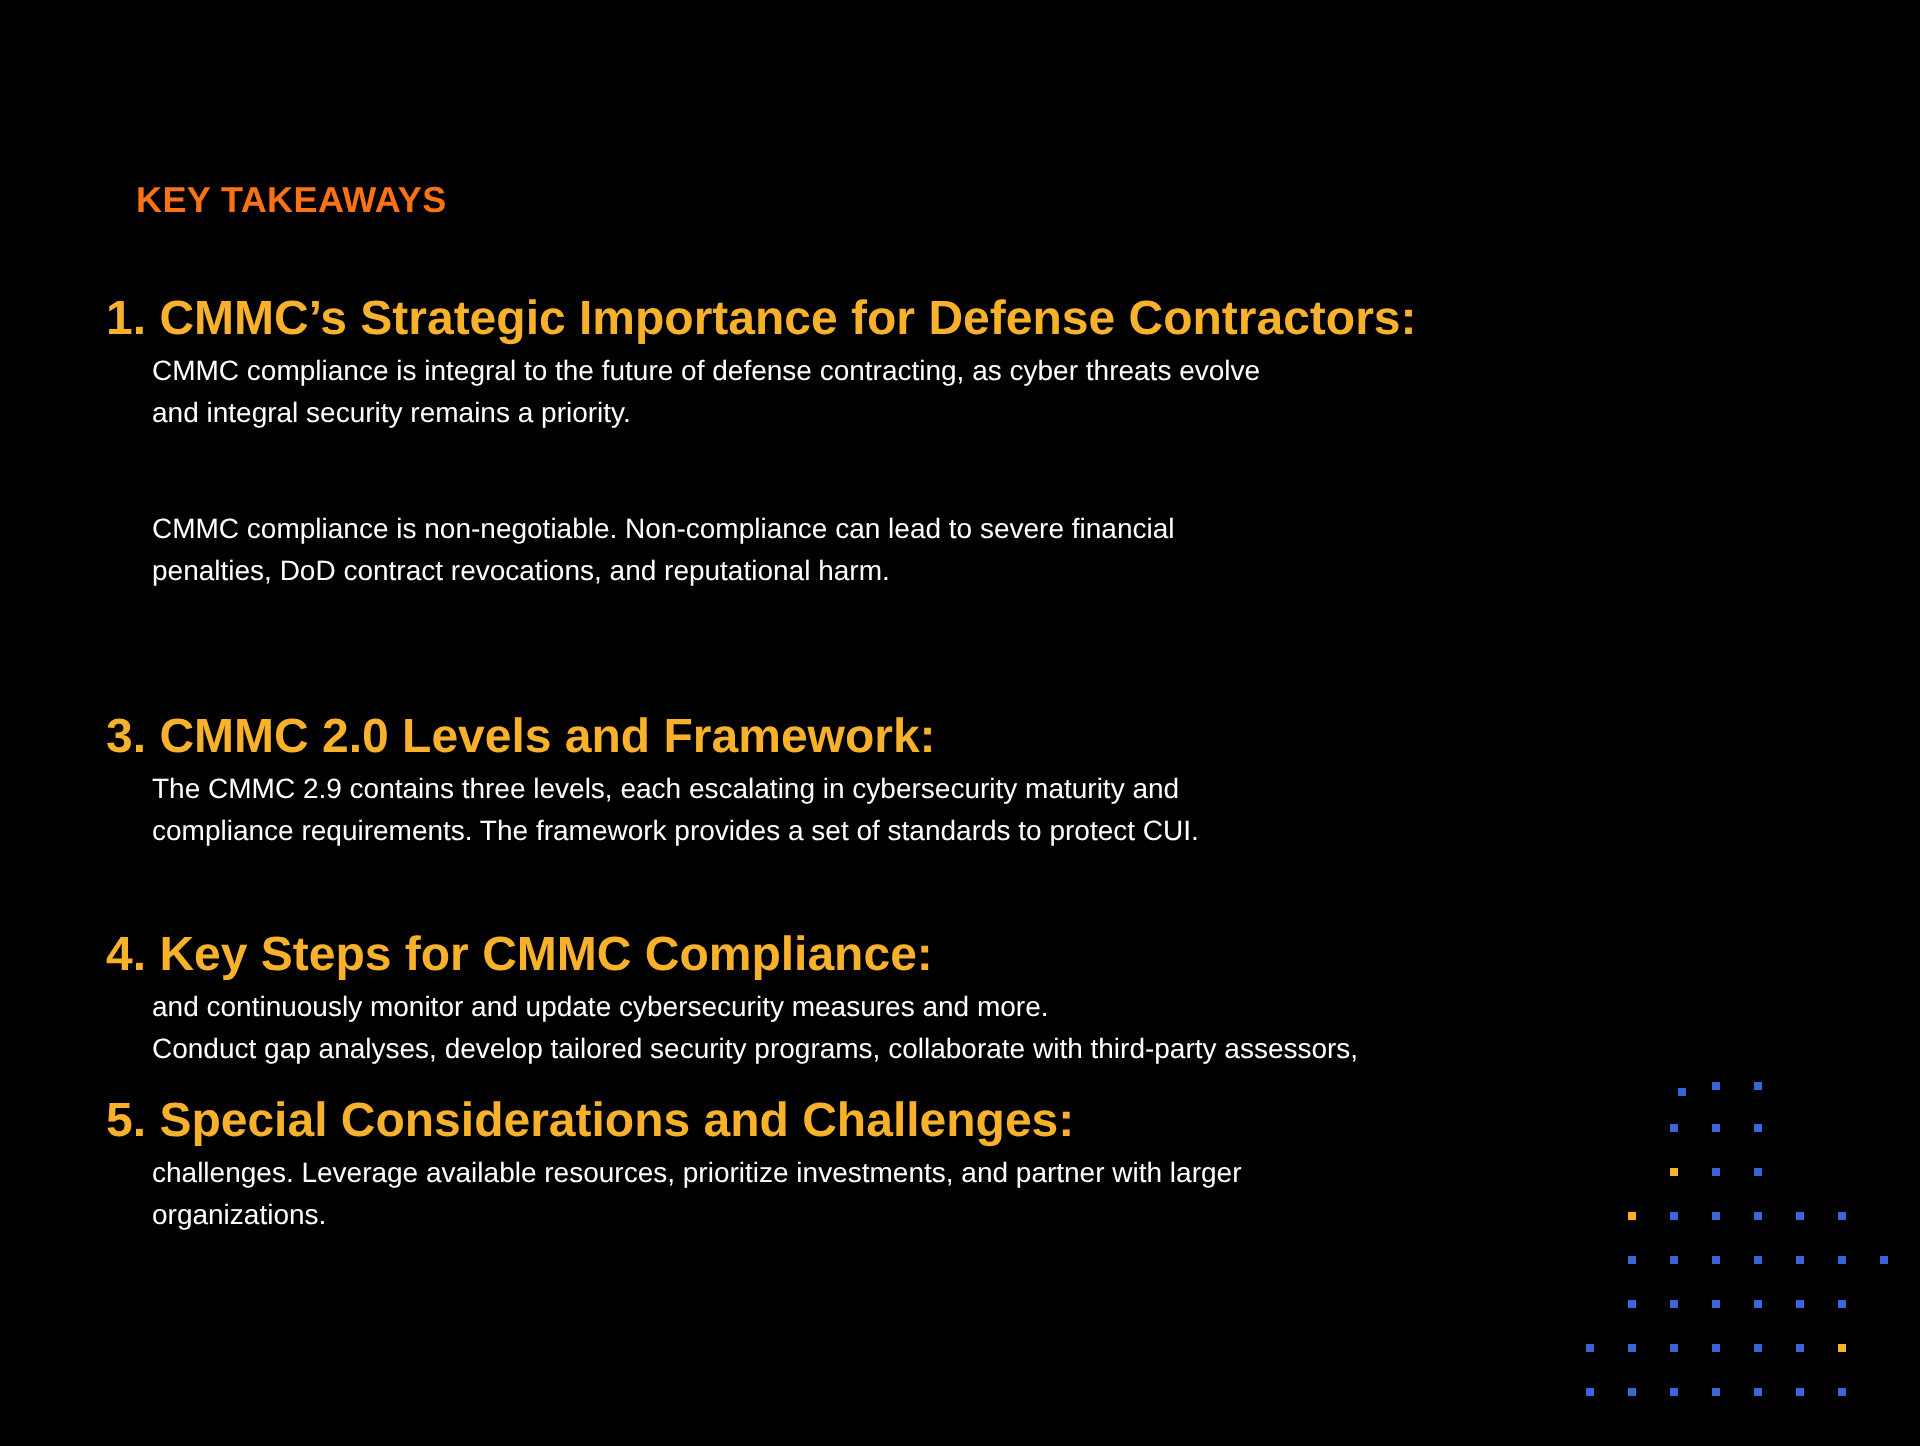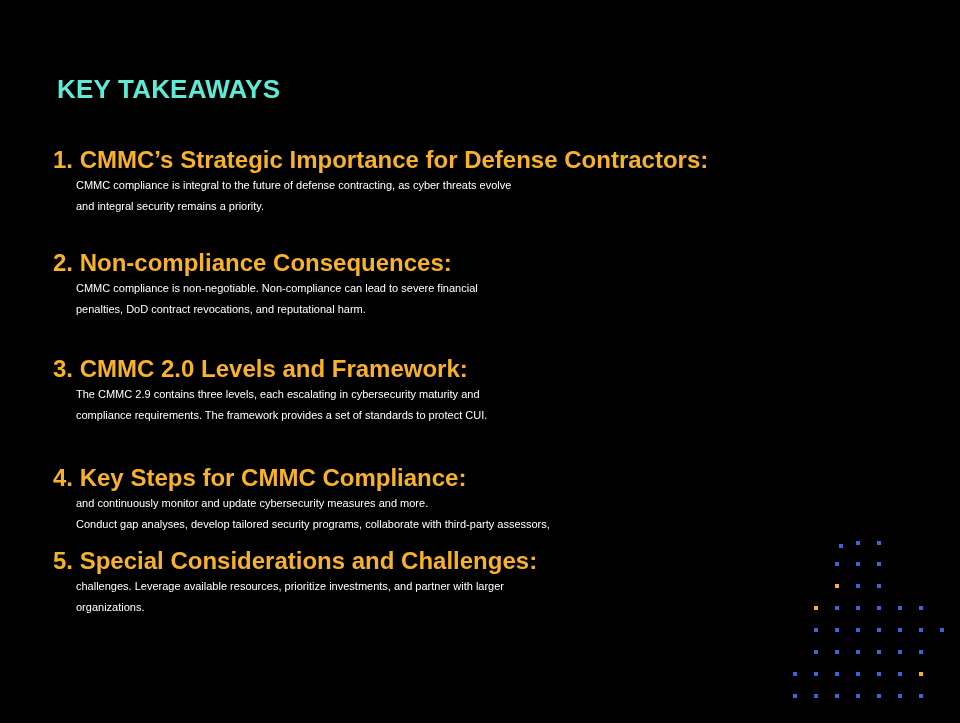--- a/index.html
+++ b/index.html
@@ -12,45 +12,45 @@
       height: 723px;
       position: relative;
       overflow: hidden;
       font-family: "Liberation Sans", sans-serif;
       color: #ffffff;
     }
     .page-title {
       position: absolute;
       left: 53px;
       top: 71px;
-      font-size: 26px;
+      font-size: 18px;
       font-weight: bold;
       letter-spacing: 0.2px;
-      color: #5eead4;
-      margin: 4px;
+      color: #f97316;
+      margin: 15px;
       line-height: 28px;
     }
     .takeaway {
       position: absolute;
       left: 53px;
     }
     .takeaway-heading {
       font-size: 24px;
       font-weight: bold;
       color: #f7b12b;
       line-height: 24px;
       white-space: nowrap;
       margin: 0;
     }
     .takeaway-heading .num {
       display: inline-block;
     }
     .takeaway-body {
       margin: 3px 0 0 23px;
-      font-size: 11px;
+      font-size: 14px;
       line-height: 21px;
       color: #ffffff;
       white-space: nowrap;
     }
     .takeaway-body span {
       display: block;
     }
     .dots {
       position: absolute;
       left: 0;
@@ -79,24 +79,20 @@
     <span class="num">1.</span>
     <span>CMMC’s Strategic Importance for Defense Contractors:</span>
   </h2>
   <div class="takeaway-body">
     <span>CMMC compliance is integral to the future of defense contracting, as cyber threats evolve</span>
     <span>and integral security remains a priority.</span>
   </div>
 </div>
 
 <div class="takeaway" style="top:251px;">
-  <h2 class="takeaway-heading">
-    <span class="num">2.</span>
-    <span>Non-compliance Consequences:</span>
-  </h2>
   <div class="takeaway-body">
     <span>CMMC compliance is non-negotiable. Non-compliance can lead to severe financial</span>
     <span>penalties, DoD contract revocations, and reputational harm.</span>
   </div>
 </div>
 
 <div class="takeaway" style="top:357px;">
   <h2 class="takeaway-heading">
     <span class="num">3.</span>
     <span>CMMC 2.0 Levels and Framework:</span>

